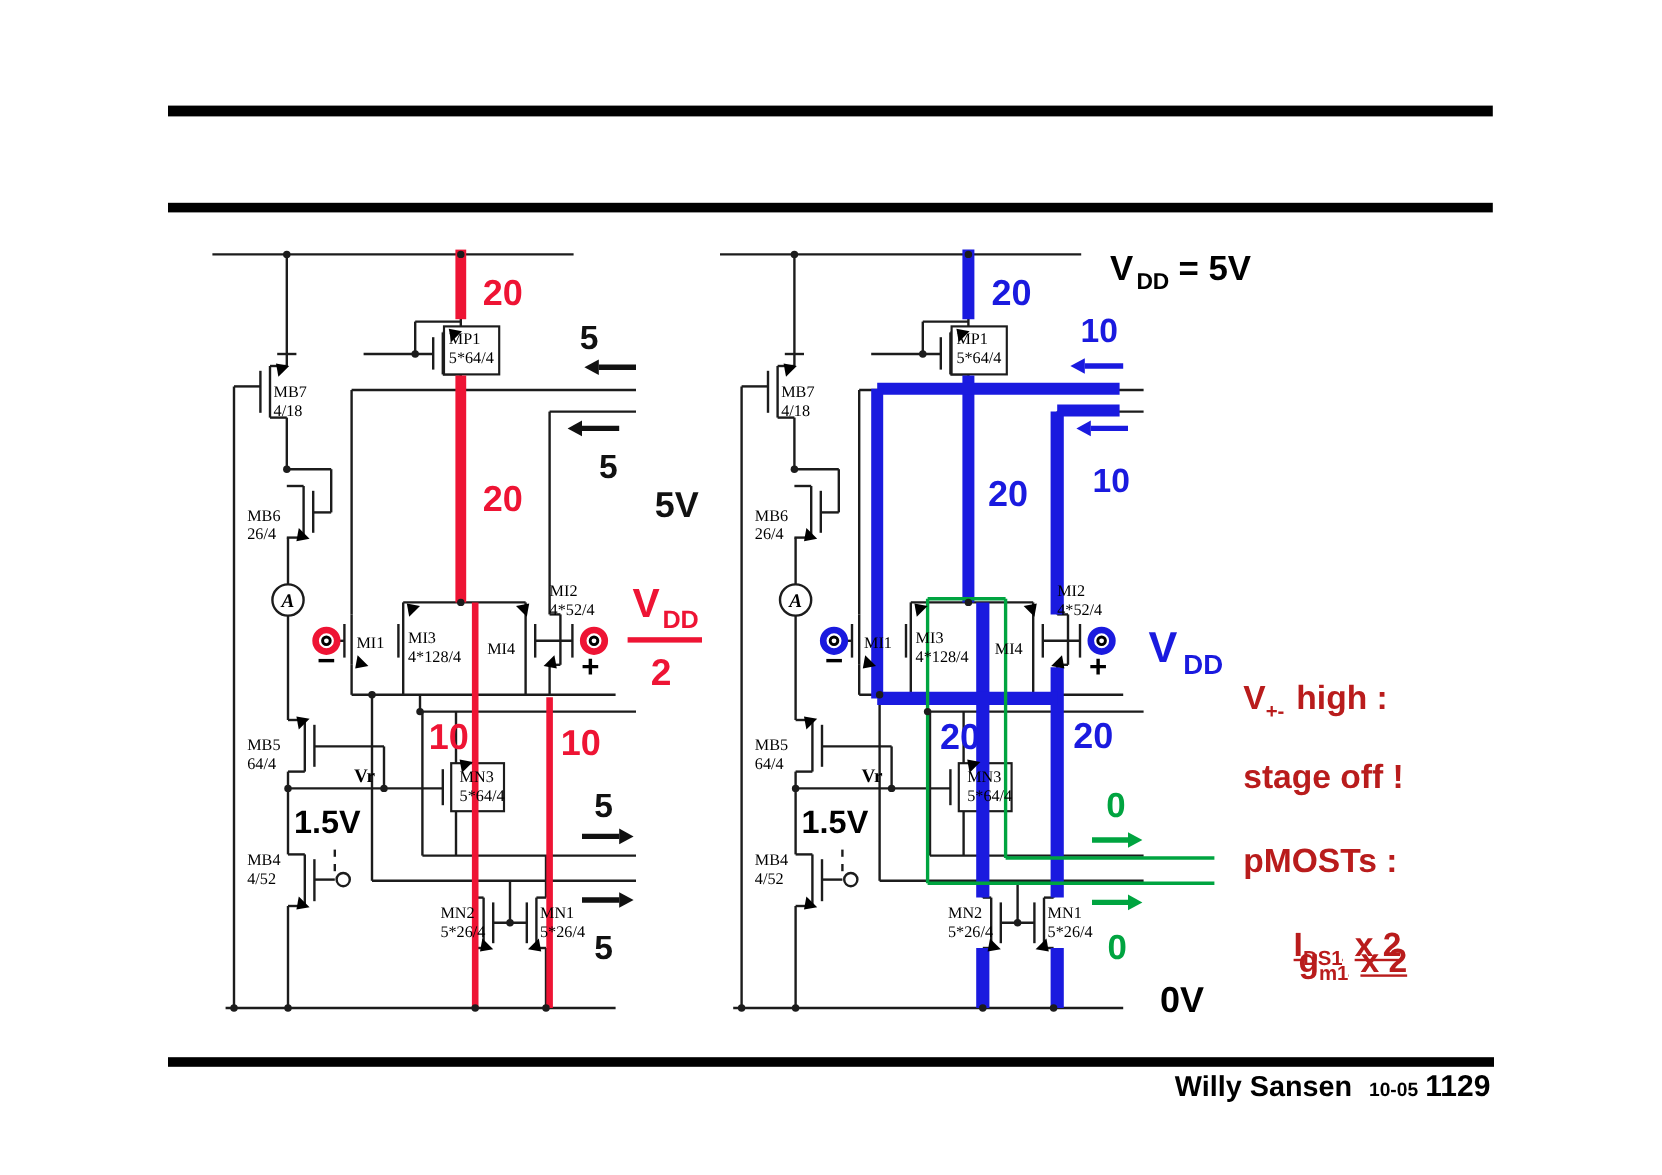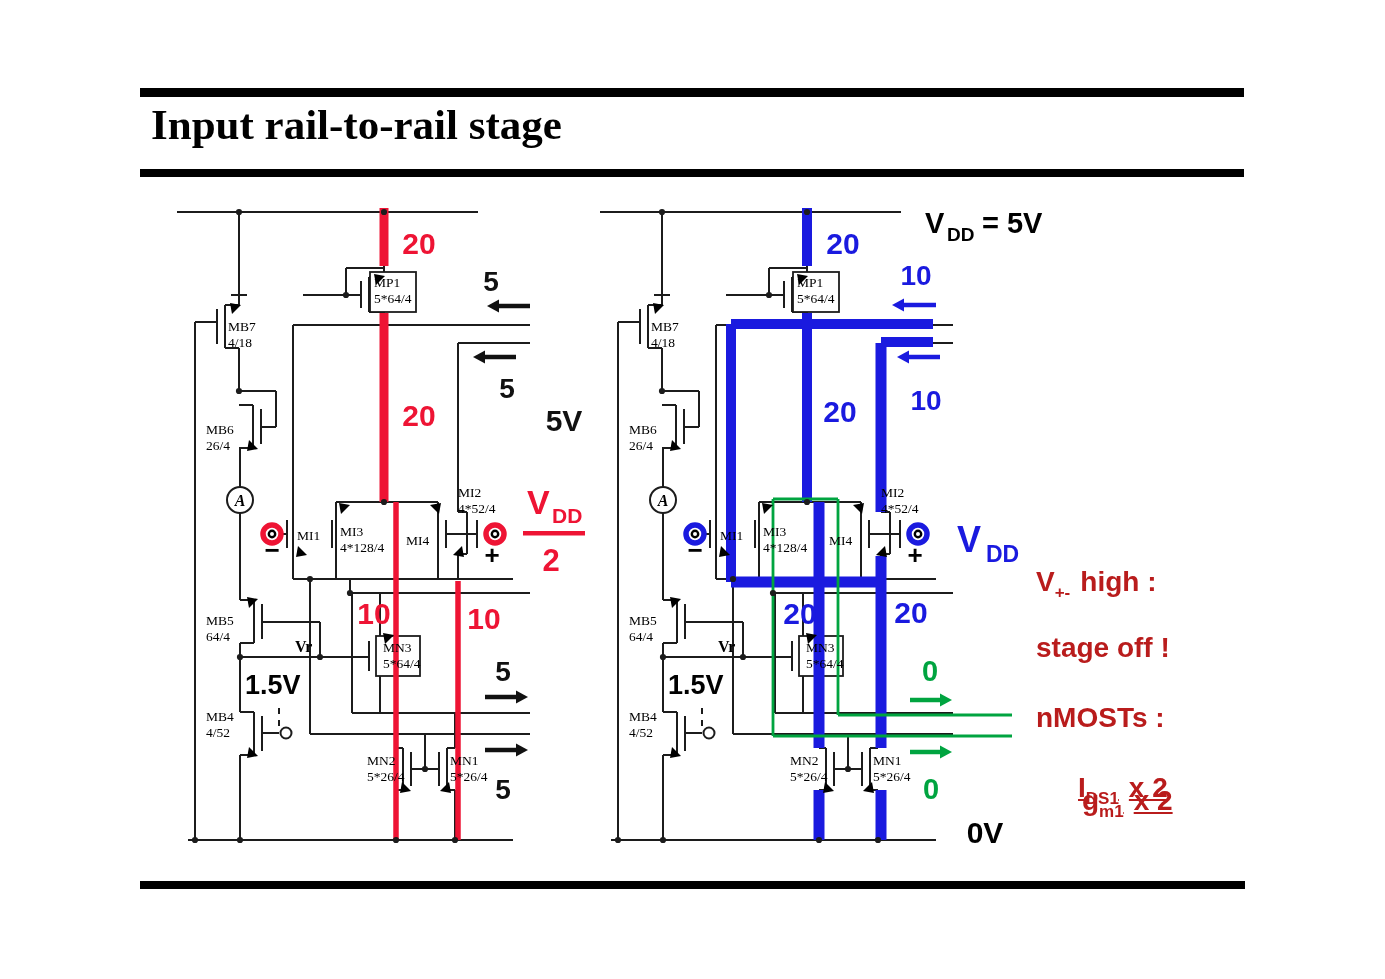--- a/index.html
+++ b/index.html
@@ -15,21 +15,20 @@
   #footer{position:absolute;top:891px;right:143px;color:#000;white-space:nowrap;}
   #footer .author{font-weight:bold;font-size:24px;}
   #footer .date{font-weight:bold;font-size:16px;margin-left:14px;}
   #footer .page{font-weight:bold;font-size:25px;margin-left:6px;}
 </style>
 </head>
 <body>
 
 <div id="stage">
   <div class="bar" style="left:140px;top:88px;width:1104px;height:9px;"></div>
-  <div id="title">Input rail-to-rail stage</div>
   <div class="bar" style="left:140px;top:169px;width:1104px;height:8px;"></div>
 
   <svg id="schematic" width="1385" height="979" viewBox="0 0 1385 979" xmlns="http://www.w3.org/2000/svg">
       <g>
         <line x1="177" y1="212" x2="478" y2="212" stroke="#1c1c1c" stroke-width="2"></line>
         <line x1="239" y1="212" x2="239" y2="305" stroke="#1c1c1c" stroke-width="2"></line>
         <line x1="231" y1="295" x2="247" y2="295" stroke="#1c1c1c" stroke-width="2"></line>
         <line x1="225" y1="305" x2="239" y2="305" stroke="#1c1c1c" stroke-width="2"></line>
         <line x1="225" y1="305" x2="225" y2="348" stroke="#1c1c1c" stroke-width="2"></line>
         <line x1="217" y1="309" x2="217" y2="344" stroke="#1c1c1c" stroke-width="2"></line>
@@ -397,19 +396,22 @@
         <text x="982" y="233" fill="#000" font-size="29" font-family="&quot;Liberation Sans&quot;,sans-serif" font-weight="bold" text-anchor="start" font-style="normal"> = 5V</text>
         <text x="957" y="552" fill="#1a1adf" font-size="36" font-family="&quot;Liberation Sans&quot;,sans-serif" font-weight="bold" text-anchor="start" font-style="normal">V</text>
         <text x="986" y="562" fill="#1a1adf" font-size="23" font-family="&quot;Liberation Sans&quot;,sans-serif" font-weight="bold" text-anchor="start" font-style="normal">DD</text>
         <text x="985" y="843" fill="#000" font-size="30" font-family="&quot;Liberation Sans&quot;,sans-serif" font-weight="bold" text-anchor="middle" font-style="normal">0V</text>
       </g>
     </svg>
 
   <div id="notes">
       <div class="note" style="left: 1036px; top: 566px;"><span>V</span><span class="sub">+-</span><span class="rest">high :</span></div>
       <div class="note" style="left: 1036px; top: 632px;"><span>stage off !</span></div>
-      <div class="note" style="left: 1036px; top: 702px;"><span>nMOSTs :</span></div>
+      <div class="note" style="left: 1036px; top: 702px;"><span>pMOSTs :</span></div>
       <div class="note" style="left: 1078px; top: 772px; text-decoration: underline;"><span>I</span><span class="sub">DS1</span><span class="rest">x 2</span></div>
       <div class="note" style="left: 1082px; top: 785px; text-decoration: underline;"><span>g</span><span class="sub">m1</span><span class="rest">x 2</span></div>
     </div>
 
   <div class="bar" style="left:140px;top:881px;width:1105px;height:8px;"></div>
+  <div id="footer">
+    <span class="author">Willy Sansen</span><span class="date">10-05</span><span class="page">1129</span>
+  </div>
 </div>
 
 </body></html>

